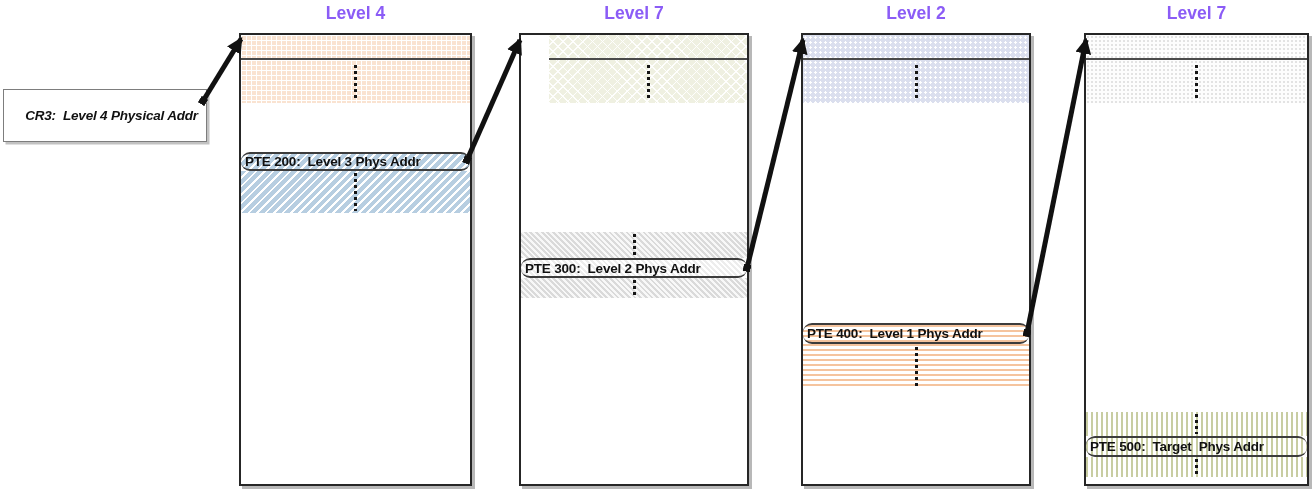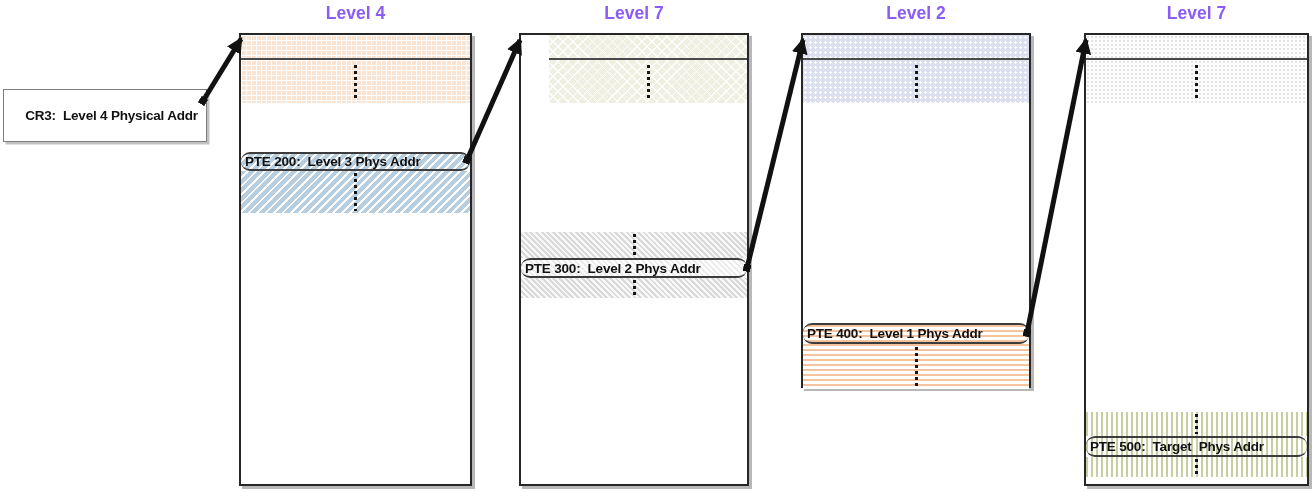--- a/index.html
+++ b/index.html
@@ -16,21 +16,21 @@
   #title3{left:519px;width:230px;}
   #title2{left:801px;width:230px;}
   #title1{left:1084px;width:225px;}
   
   .pt{
     position:absolute;background:#ffffff;border:2px solid #262626;box-sizing:border-box;
     box-shadow:3px 3px 0 rgba(125,125,125,.55);
   }
   #t4{left:239px;top:33px;width:233px;height:453px;}
   #t3{left:519px;top:33px;width:230px;height:453px;padding-left:28px;}
-  #t2{left:801px;top:33px;width:230px;height:355px;}
+  #t2{left:801px;top:33px;width:230px;height:453px;}
   #t1{left:1084px;top:33px;width:225px;height:453px;}
   .hdr{
     height:23px;line-height:23px;border-bottom:2px solid #4a4a4a;
     font-size:13.5px;font-weight:bold;white-space:pre;overflow:hidden;
   }
   .hdr-band{position:relative;height:43px;}
   
   .hl-row{
     position:absolute;left:0;right:0;box-sizing:border-box;
     border-top:2px solid #3c3c3c;border-bottom:2px solid #3c3c3c;
@@ -80,21 +80,21 @@
     position:absolute;left:50%;margin-left:-1.5px;width:3px;
     background:repeating-linear-gradient(to bottom,#151515 0 3px,transparent 3px 6px);
   }
   .hdr-band .dots{top:5px;height:33px;}
   .hl-band .dots{top:2px;bottom:2px;}
   #t2 .hl-band .dots{top:3px;bottom:3px;}
   
   .cr3-box{
     position:absolute;left:3px;top:89px;padding:3px 8px 3px 7px;background:#ffffff;
     border:1.5px solid #7d7d7d;box-shadow:2.5px 2.5px 0 #c2c2c2;
-    font-size:13.5px;font-weight:bold;white-space:pre;letter-spacing:-0.2px;
+    font-size:13.5px;font-weight:bold;white-space:pre;letter-spacing:-0.2px;font-style:italic;
   }
   
   .arrow-layer{position:absolute;left:0;top:0;z-index:5;pointer-events:none;}
 </style>
 </head>
 <body>
 
 <div class="canvas">
 
   <div class="pt-title" id="title4">Level 4</div>

